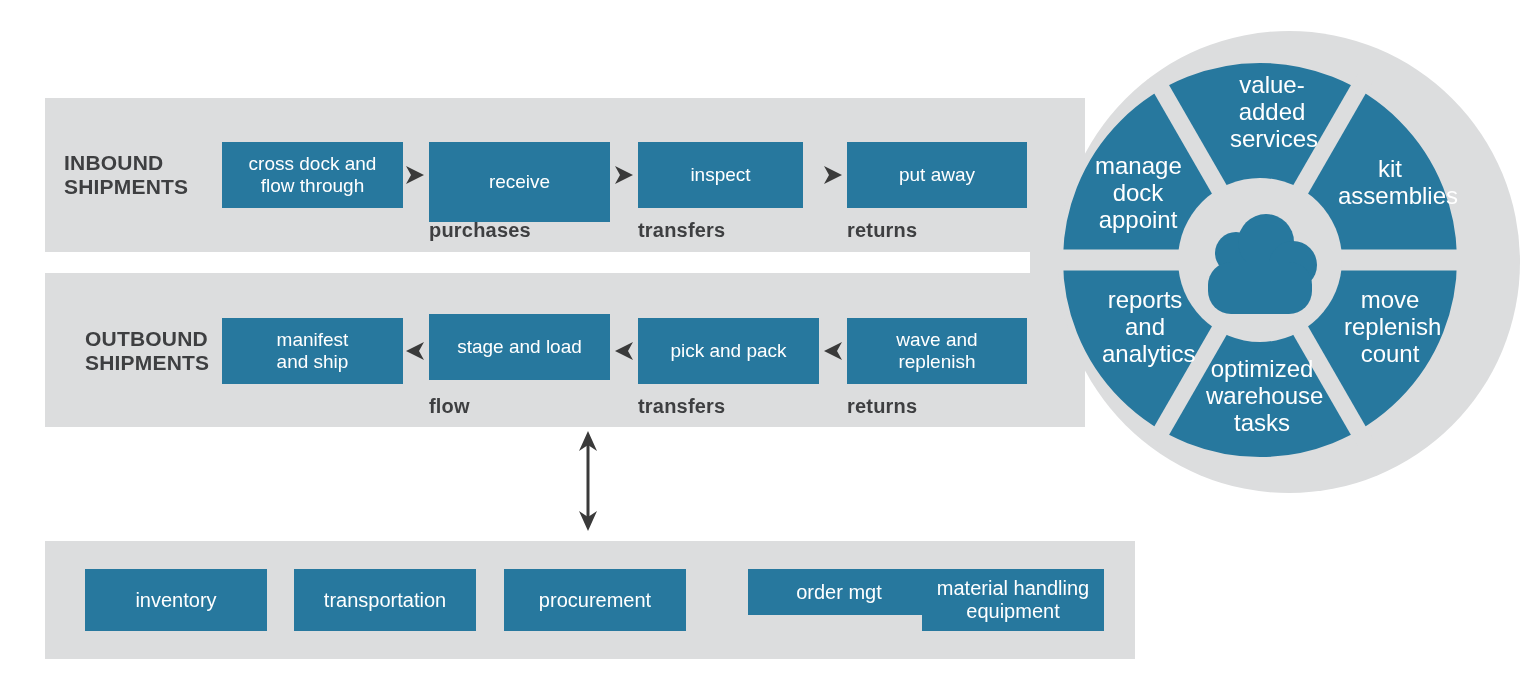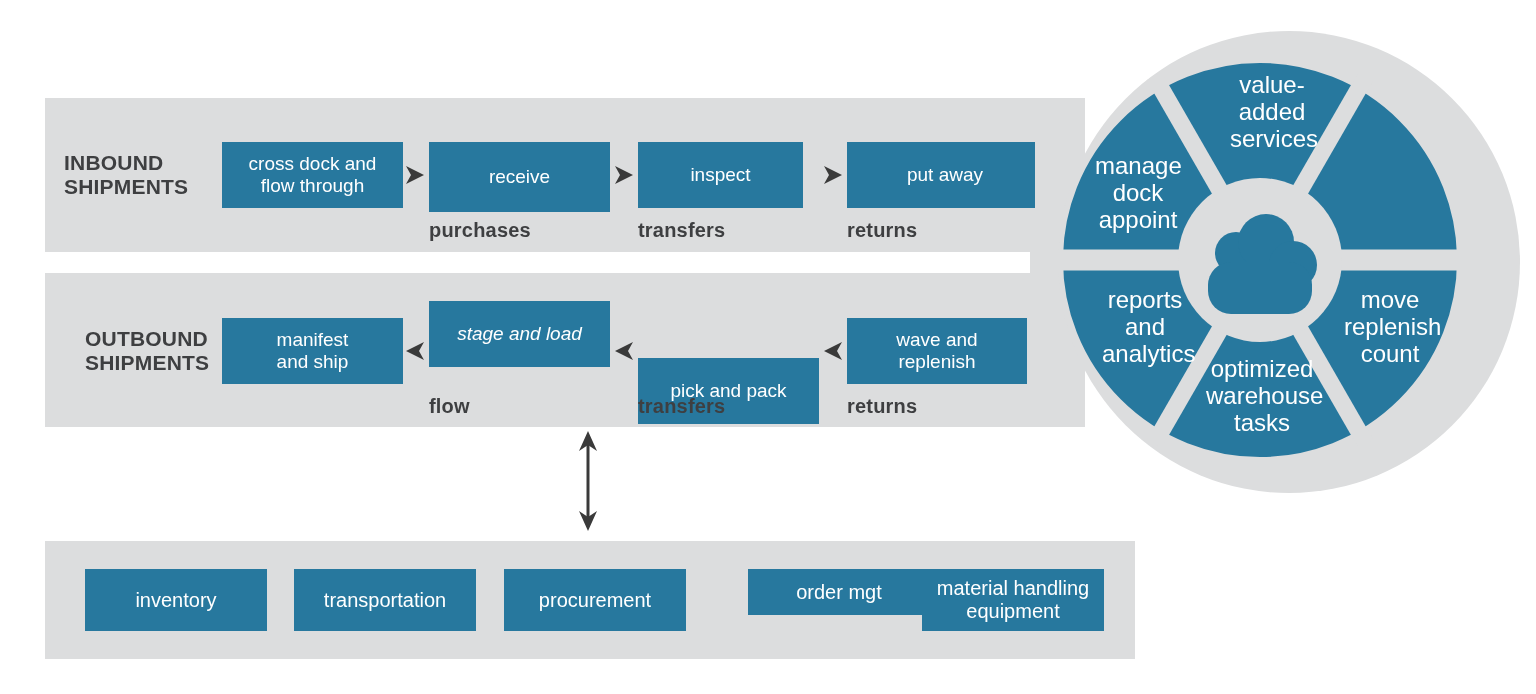--- a/index.html
+++ b/index.html
@@ -44,27 +44,27 @@
   <div class="abs white-strip" style="left:45px;top:252px;width:985px;height:21px;"></div>
 
   <div class="abs section-title" style="left:64px;top:151px;">
     <div>INBOUND</div>
     <div>SHIPMENTS</div>
   </div>
 
   <div class="abs step-box" style="left:222px;top:142px;width:181px;height:66px;">
     <span class="lbl narrow150">cross dock and flow through</span>
   </div>
-  <div class="abs step-box" style="left:429px;top:142px;width:181px;height:70px;">
+  <div class="abs step-box" style="left:429px;top:142px;width:181px;height:80px;">
     <span class="lbl">receive</span>
   </div>
   <div class="abs step-box" style="left:638px;top:142px;width:165px;height:66px;">
     <span class="lbl">inspect</span>
   </div>
-  <div class="abs step-box" style="left:847px;top:142px;width:180px;height:66px;padding-left:8px;">
+  <div class="abs step-box" style="left:847px;top:142px;width:180px;height:66px;">
     <span class="lbl">put away</span>
   </div>
 
   <svg class="abs" style="left:405px;top:166px;" width="20" height="18" viewBox="0 0 20 18">
       <polygon points="1,0 19,9 1,18 6,9" fill="#3a3a3a"></polygon>
     </svg>
   <svg class="abs" style="left:614px;top:166px;" width="20" height="18" viewBox="0 0 20 18">
       <polygon points="1,0 19,9 1,18 6,9" fill="#3a3a3a"></polygon>
     </svg>
   <svg class="abs" style="left:823px;top:166px;" width="20" height="18" viewBox="0 0 20 18">
@@ -76,24 +76,24 @@
   <div class="abs sub-label" style="left:847px;top:219px;">returns</div>
 
   <div class="abs section-title" style="left:64px;top:327px;margin-left:21px;">
     <div>OUTBOUND</div>
     <div>SHIPMENTS</div>
   </div>
 
   <div class="abs step-box" style="left:222px;top:318px;width:181px;height:66px;">
     <span class="lbl narrow95">manifest and ship</span>
   </div>
-  <div class="abs step-box" style="left:429px;top:301px;width:181px;height:66px;font-style:italic;">
+  <div class="abs step-box" style="left:429px;top:314px;width:181px;height:66px;">
     <span class="lbl">stage and load</span>
   </div>
-  <div class="abs step-box" style="left:638px;top:318px;width:181px;height:66px;margin-top:40px;">
+  <div class="abs step-box" style="left:638px;top:318px;width:181px;height:66px;">
     <span class="lbl">pick and pack</span>
   </div>
   <div class="abs step-box" style="left:847px;top:318px;width:180px;height:66px;">
     <span class="lbl narrow95">wave and replenish</span>
   </div>
 
   <svg class="abs" style="left:405px;top:342px;" width="20" height="18" viewBox="0 0 20 18">
       <polygon points="19,0 1,9 19,18 14,9" fill="#3a3a3a"></polygon>
     </svg>
   <svg class="abs" style="left:614px;top:342px;" width="20" height="18" viewBox="0 0 20 18">
@@ -126,20 +126,21 @@
 
     <g fill="#27789e">
       <circle cx="196" cy="243" r="21"></circle>
       <circle cx="226" cy="232" r="28"></circle>
       <circle cx="253" cy="255" r="24"></circle>
       <rect x="168" y="252" width="104" height="52" rx="23"></rect>
     </g>
   </svg>
 
   <div class="wheel-label" style="left:1272px;top:112px;width:84px;">value-added services</div>
+  <div class="wheel-label" style="left:1390px;top:183px;width:104px;">kit assemblies</div>
   <div class="wheel-label" style="left:1390px;top:327px;width:92px;">move replenish count</div>
   <div class="wheel-label" style="left:1262px;top:396px;width:112px;">optimized warehouse tasks</div>
   <div class="wheel-label" style="left:1145px;top:327px;width:86px;">reports and analytics</div>
   <div class="wheel-label" style="left:1138px;top:193px;width:86px;">manage dock appoint</div>
 
   <svg class="abs" style="left:574px;top:431px;" width="28" height="100" viewBox="0 0 28 100">
     <line x1="14" y1="13" x2="14" y2="87" stroke="#3a3a3a" stroke-width="3"></line>
     <polygon points="14,0 5,20 14,14 23,20" fill="#3a3a3a"></polygon>
     <polygon points="14,100 5,80 14,86 23,80" fill="#3a3a3a"></polygon>
   </svg>

